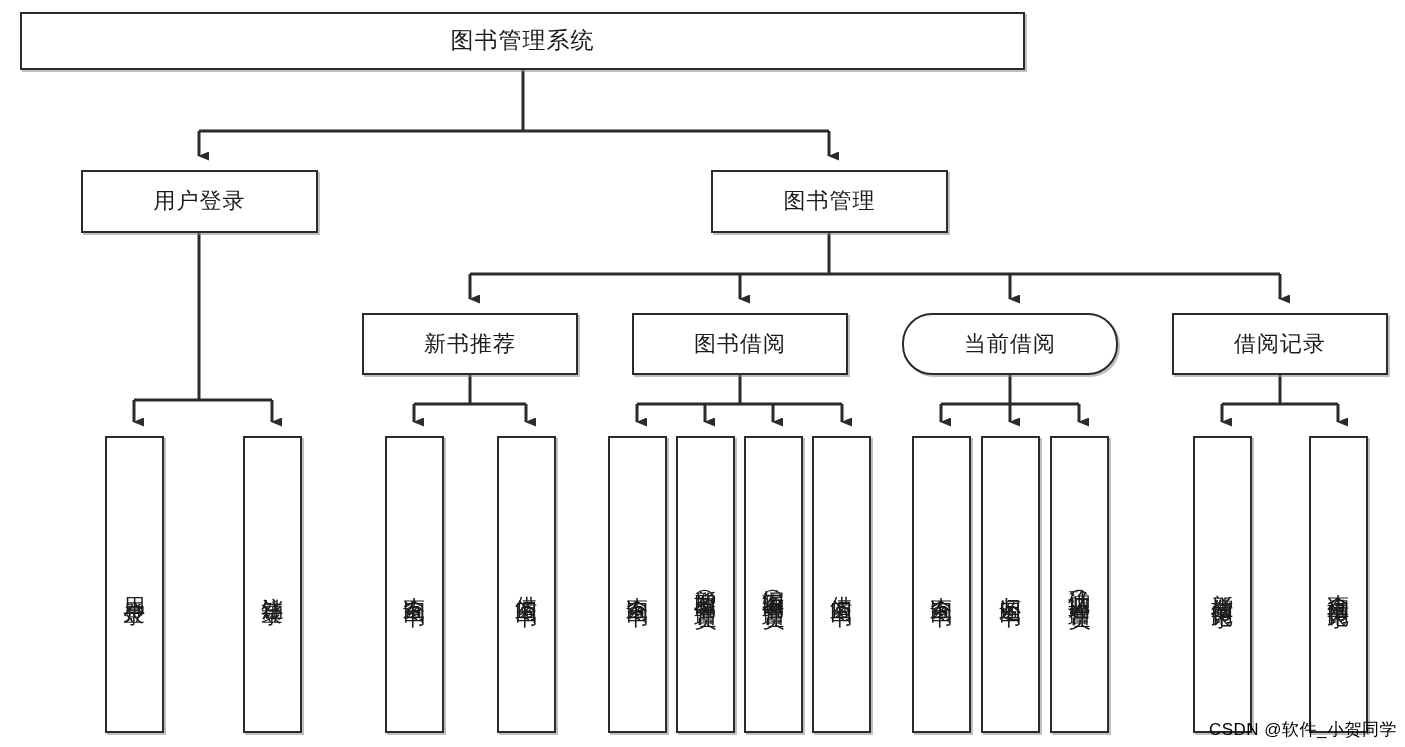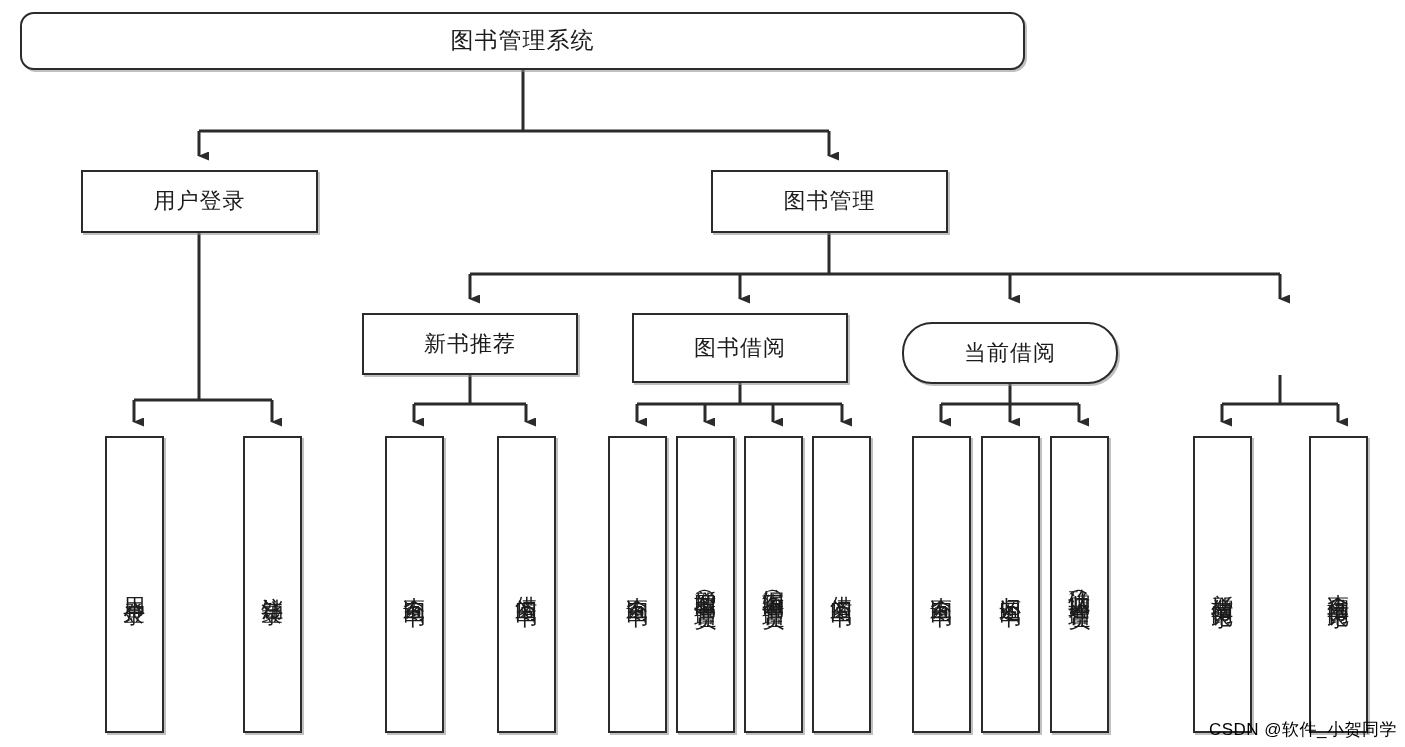--- a/index.html
+++ b/index.html
@@ -35,21 +35,20 @@
     justify-content: center;
     color: #1b1b1b;
   }
   .node.horiz {
     font-size: 22px;
     letter-spacing: 1px;
     line-height: 1.2;
   }
   .node.root {
     font-size: 23px;
-    border-radius: 14px;
   }
   .node.vert {
     writing-mode: vertical-rl;
     text-orientation: upright;
     font-size: 22px;
     line-height: 1.25;
     letter-spacing: 3px;
     padding: 4px 0;
     text-align: center;
     white-space: nowrap;
@@ -132,25 +131,28 @@
   <div class="node horiz" style="left:81px; top:170px; width:237px; height:63px;">
     <span>用户登录</span>
   </div>
   <div class="node horiz" style="left:362px; top:313px; width:216px; height:62px;">
     <span>新书推荐</span>
   </div>
 
   <div class="node horiz" style="left:711px; top:170px; width:237px; height:63px;">
     <span>图书管理</span>
   </div>
-  <div class="node horiz" style="left:632px; top:313px; width:216px; height:70px;">
+  <div class="node horiz" style="left:632px; top:313px; width:216px; height:62px;">
     <span>图书借阅</span>
   </div>
-  <div class="node horiz" style="left:902px; top:322px; width:216px; height:62px;border-radius:30px;">
+  <div class="node horiz" style="left:902px; top:313px; width:216px; height:62px;border-radius:30px;">
     <span>当前借阅</span>
+  </div>
+  <div class="node horiz" style="left:1172px; top:313px; width:216px; height:62px;">
+    <span>借阅记录</span>
   </div>
 
   <div class="node vert" style="left:105px; top:436px; width:59px; height:297px;">
     <span>用户登录</span>
   </div>
   <div class="node vert" style="left:243px; top:436px; width:59px; height:297px;">
     <span>注销登录</span>
   </div>
 
   <div class="node vert" style="left:385px; top:436px; width:59px; height:297px;">

